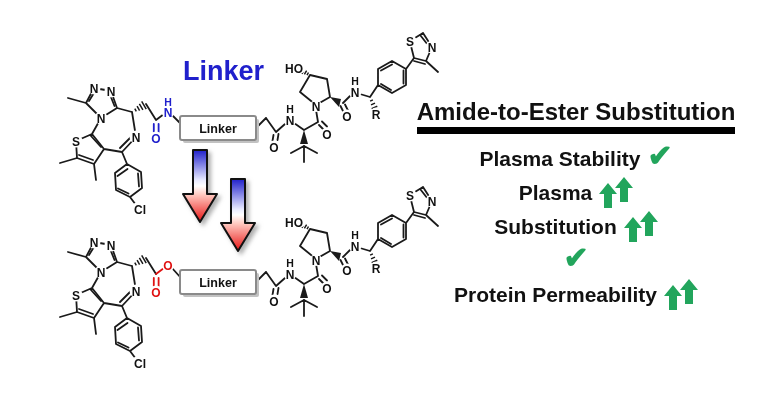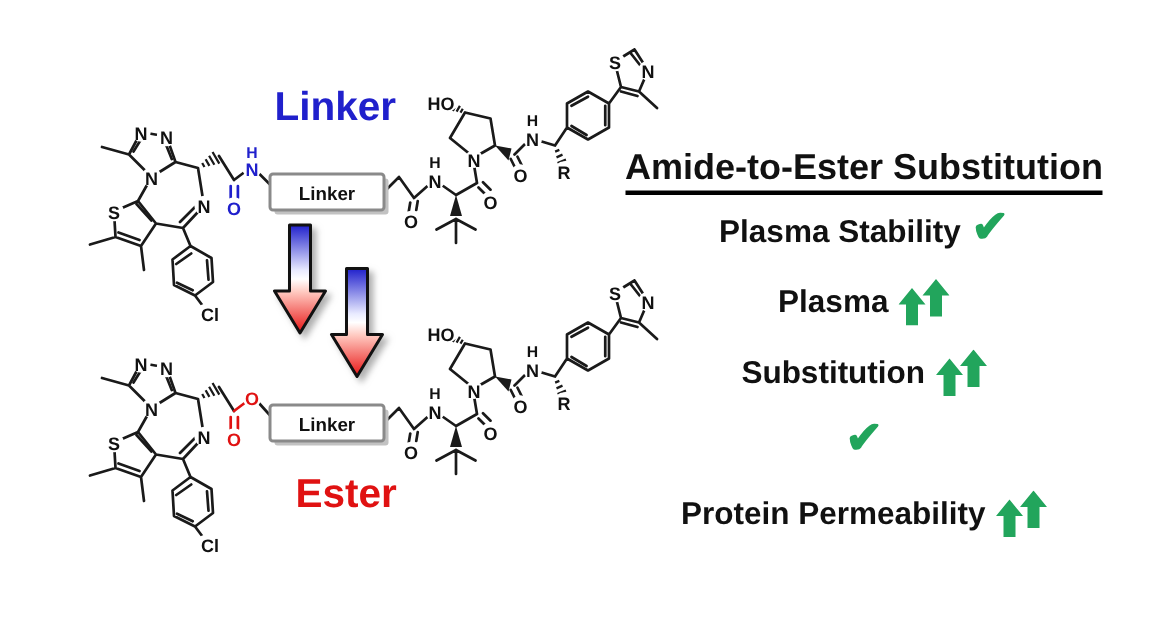--- a/index.html
+++ b/index.html
@@ -24,22 +24,22 @@
   .mol .wedge{fill:#1a1a1a;stroke:none;}
 
   .amide-title{position:absolute;left:183px;top:56px;font-size:27px;font-weight:bold;color:#2020cc;}
   .ester-title{position:absolute;left:197px;top:314px;font-size:27px;font-weight:bold;color:#e01212;}
 
   .grad-arrows{position:absolute;left:176px;top:146px;
     filter:drop-shadow(3px 3px 2px rgba(110,110,110,0.55));}
 
   .panel{position:absolute;left:388px;top:98px;width:376px;text-align:center;color:#111;}
   .panel-heading{display:inline-block;font-size:24px;font-weight:bold;
-    border-bottom:3px solid #000000;padding-bottom:1px;white-space:nowrap;}
-  .panel-items{margin-top:11px;display:flex;flex-direction:column;gap:20px;}
+    border-bottom:7px solid #000000;padding-bottom:1px;white-space:nowrap;}
+  .panel-items{margin-top:11px;display:flex;flex-direction:column;gap:7px;}
   .panel-item{display:flex;align-items:center;justify-content:center;gap:7px;
     font-size:21px;font-weight:bold;height:27px;white-space:nowrap;}
   .check{color:#22a55c;font-size:30px;line-height:1;margin-top:-6px;}
   .uparrows{display:inline-block;}
 </style>
 </head>
 <body>
 
 <div class="canvas">
 
@@ -203,21 +203,20 @@
       <circle class="halo" cx="366" cy="108" r="6.5"></circle>
         <text x="366" y="109">R</text>
       <circle class="halo" cx="400" cy="35" r="6.5"></circle>
         <text x="400" y="36">S</text>
       <circle class="halo" cx="422" cy="41" r="6.5"></circle>
         <text x="422" y="42">N</text>
     </g>
   </svg>
 
   <div class="amide-title">Linker</div>
-  <div class="ester-title">Ester</div>
 
   <svg class="grad-arrows" width="95" height="122" viewBox="0 0 95 122">
     <defs>
       <linearGradient id="bwr" x1="0" y1="0" x2="0" y2="1">
         <stop offset="0" stop-color="#2020cc"></stop>
         <stop offset="0.42" stop-color="#e9ebff"></stop>
         <stop offset="0.5" stop-color="#ffffff"></stop>
         <stop offset="0.62" stop-color="#ffc9c0"></stop>
         <stop offset="1" stop-color="#e81414"></stop>
       </linearGradient>

